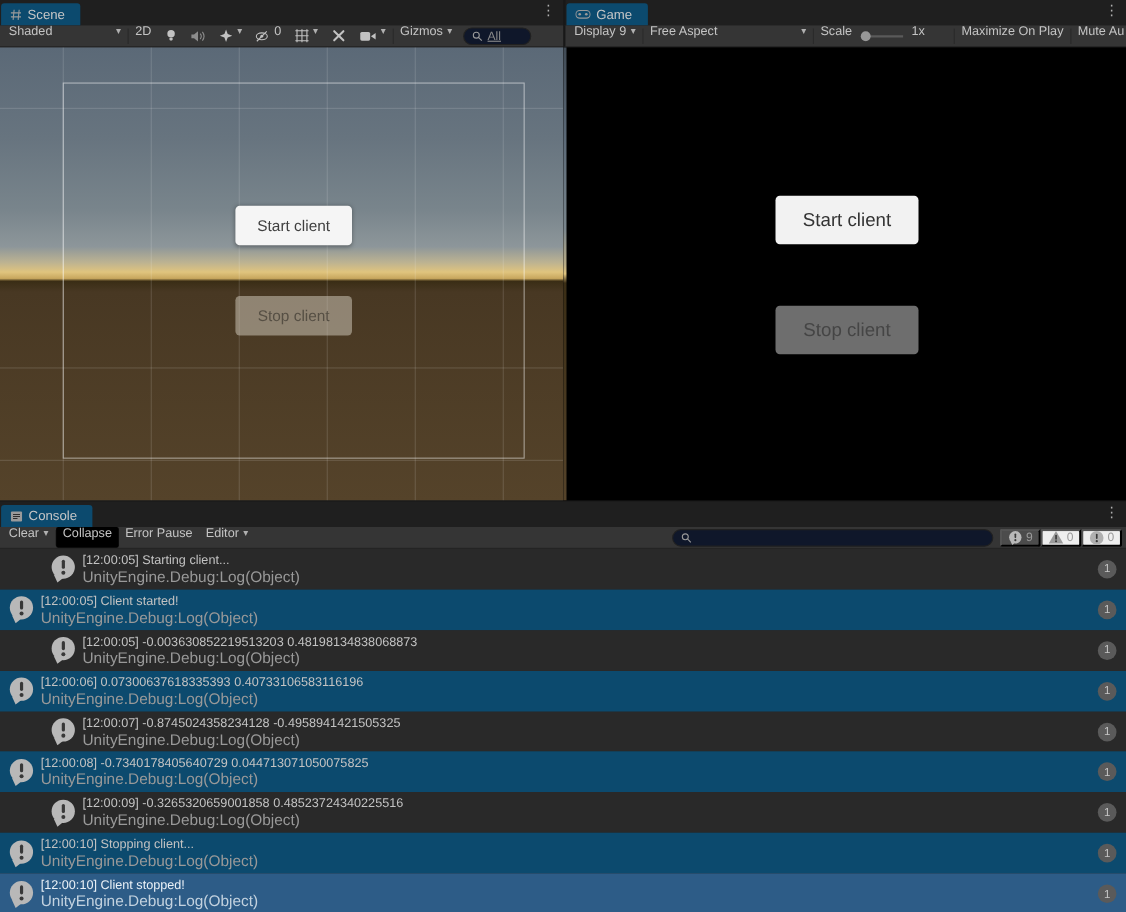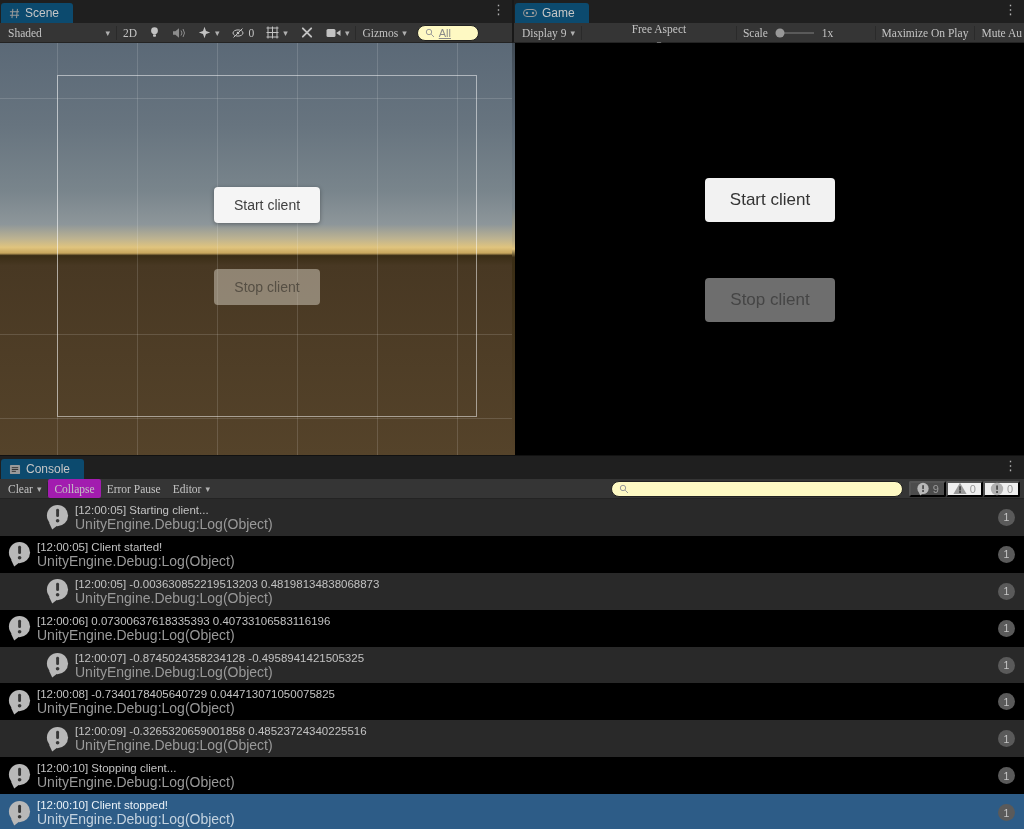--- a/index.html
+++ b/index.html
@@ -27,29 +27,29 @@
   .kebab {
     position:absolute; right:7px; top:3px; color:#b0b0b0; font-size:13px;
     line-height:14px; cursor:pointer;
   }
   .toolbar {
     height:20px; background:#353535; border-bottom:1px solid #232323;
     display:flex; align-items:center; flex:none;
     font-size:11.5px; color:#c4c4c4; padding:0 2px; white-space:nowrap;
   }
   .tb-item {
-    display:flex; align-items:center; gap:4px; height:100%;
+    display:flex; gap:4px; height:100%;
     padding:0 6px; background:transparent; border:none; color:#c4c4c4;
-    font-size:11.5px; font-family:Liberation Serif, serif; cursor:pointer;
+    font-size:11.5px; font-family:Liberation Sans, sans-serif; cursor:pointer;
   }
   .tb-item .arrow { font-size:9px; color:#b0b0b0; }
   .sep { width:1px; height:14px; background:#2a2a2a; flex:none; }
   .searchbox {
     display:flex; align-items:center; gap:4px;
-    background:#fef9c3; border:1px solid #212121; border-radius:9px;
+    background:#0f172a; border:1px solid #212121; border-radius:9px;
     height:16px; padding:0 7px; color:#8a8a8a; font-size:11px;text-decoration:underline;
   }
 
   
   .viewport { position:relative; flex:1; overflow:hidden; }
   .scene-sky {
     position:absolute; inset:0;
     background:linear-gradient(to bottom,
       #5b6977 0%, #67747f 20%, #79858c 36%, #8d969a 44%,
       #bdb391 47.5%, #e0c47e 49.6%, #c8a75e 51%,
@@ -82,32 +82,32 @@
     display:flex; align-items:center; justify-content:center; font-size:17px;
   }
   .game-btn.start { left:193px; top:135px; background:#f2f2f2; color:#333;
     box-shadow:0 1px 4px rgba(0,0,0,0.6); }
   .game-btn.stop  { left:193px; top:235px; background:#6e6e6e; color:#454545; }
   .game-header-border { border-left:2px solid #181818; }
 
   
   .console { height:374px; display:flex; flex-direction:column; border-top:1px solid #111; }
   .console .toolbar { padding-right:4px; }
-  .tb-toggle.active { background:#a21caf; border-radius:2px; }
+  .tb-toggle.active { background:#000000; border-radius:2px; }
   .console-search { width:292px; margin-left:auto; margin-right:6px; }
   .count-group {
     display:flex; align-items:center; gap:3px; height:16px;
     padding:0 5px; border-radius:2px; color:#9a9a9a; font-size:11px; cursor:pointer;
   }
   .count-group.active { background:#4c4c4c; }
 
   .log-list { flex:1; overflow:hidden; display:flex; flex-direction:column; }
   .log-row { height:36.9px; flex:none; display:flex; align-items:center; padding:0 9px 0 7px; }
   .log-row.even { background:#292929;padding-left:45px; }
-  .log-row.odd  { background:#000000; }
+  .log-row.odd  { background:#0c4a6e; }
   .log-row.selected { background:#2d5c87; }
   .log-icon { width:30px; flex:none; display:flex; align-items:center; }
   .log-text { flex:1; min-width:0; display:flex; flex-direction:column; justify-content:center; gap:1px; }
   .log-message { font-size:11.5px; color:#c2c2c2; line-height:13px; }
   .log-source  { font-size:14px;  color:#999;    line-height:13px; }
   .log-row.selected .log-message { color:#eaf1f7; }
   .log-row.selected .log-source  { color:#c3d2df; }
   .log-badge {
     width:17px; height:17px; flex:none; border-radius:50%;
     background:#5a5a5a; color:#c6c6c6; font-size:10.5px;
@@ -249,21 +249,21 @@
         </div>
         <span class="kebab">⋮</span>
       </header>
 
       <div class="toolbar game-header-border">
         <button class="tb-item">
           <span>Display 9</span>
           <span class="arrow">▾</span>
         </button>
         <span class="sep"></span>
-        <button class="tb-item" style="width:154px; justify-content:space-between;flex-direction:column;">
+        <button class="tb-item" style="width:154px; justify-content:space-between;">
           <span>Free Aspect</span>
           <span class="arrow">▾</span>
         </button>
         <span class="sep"></span>
         <div class="tb-item" style="gap:6px;">
           <span>Scale</span>
           <span style="display:inline-flex; align-items:center; width:42px;">
             <svg width="42" height="10" viewBox="0 0 42 10">
                 <line x1="5" y1="5" x2="40" y2="5" stroke="#5a5a5a" stroke-width="2"></line>
                 <circle cx="6" cy="5" r="4.5" fill="#989898"></circle>

